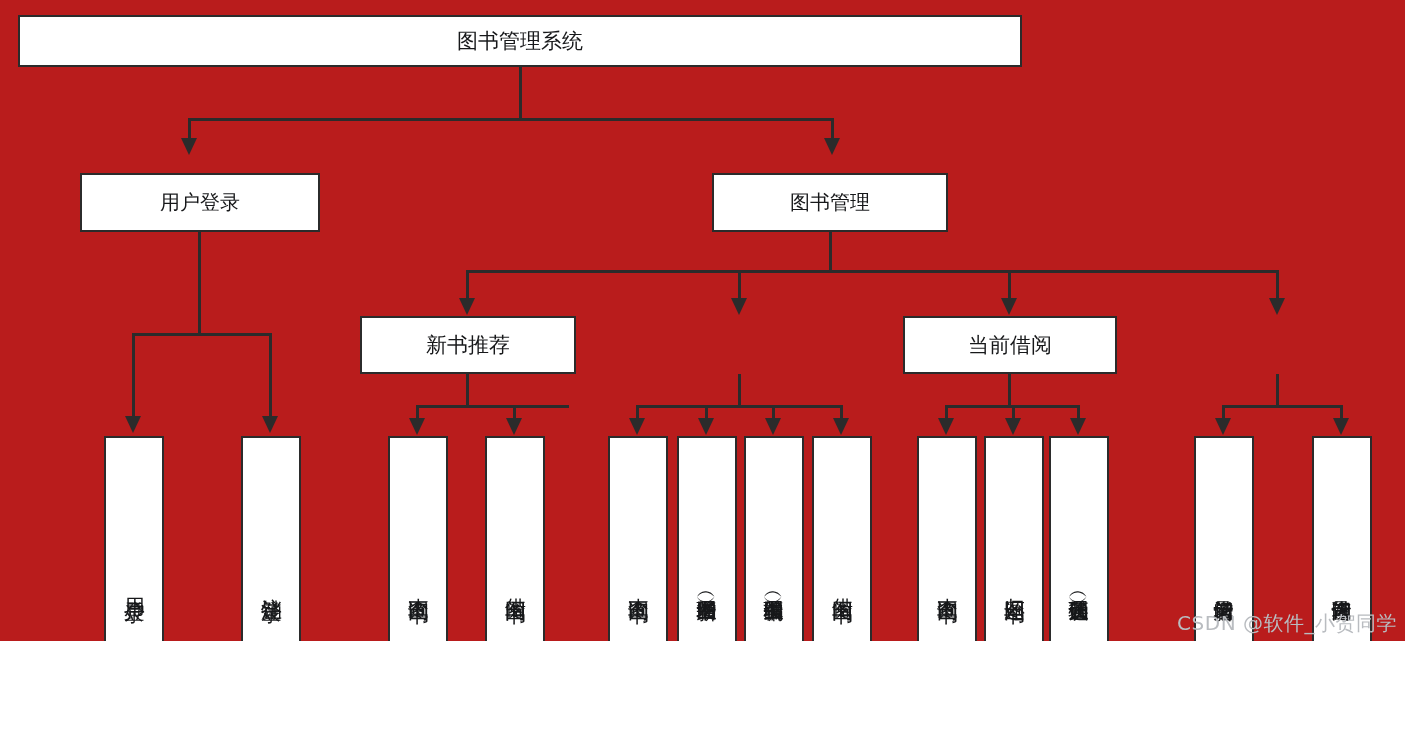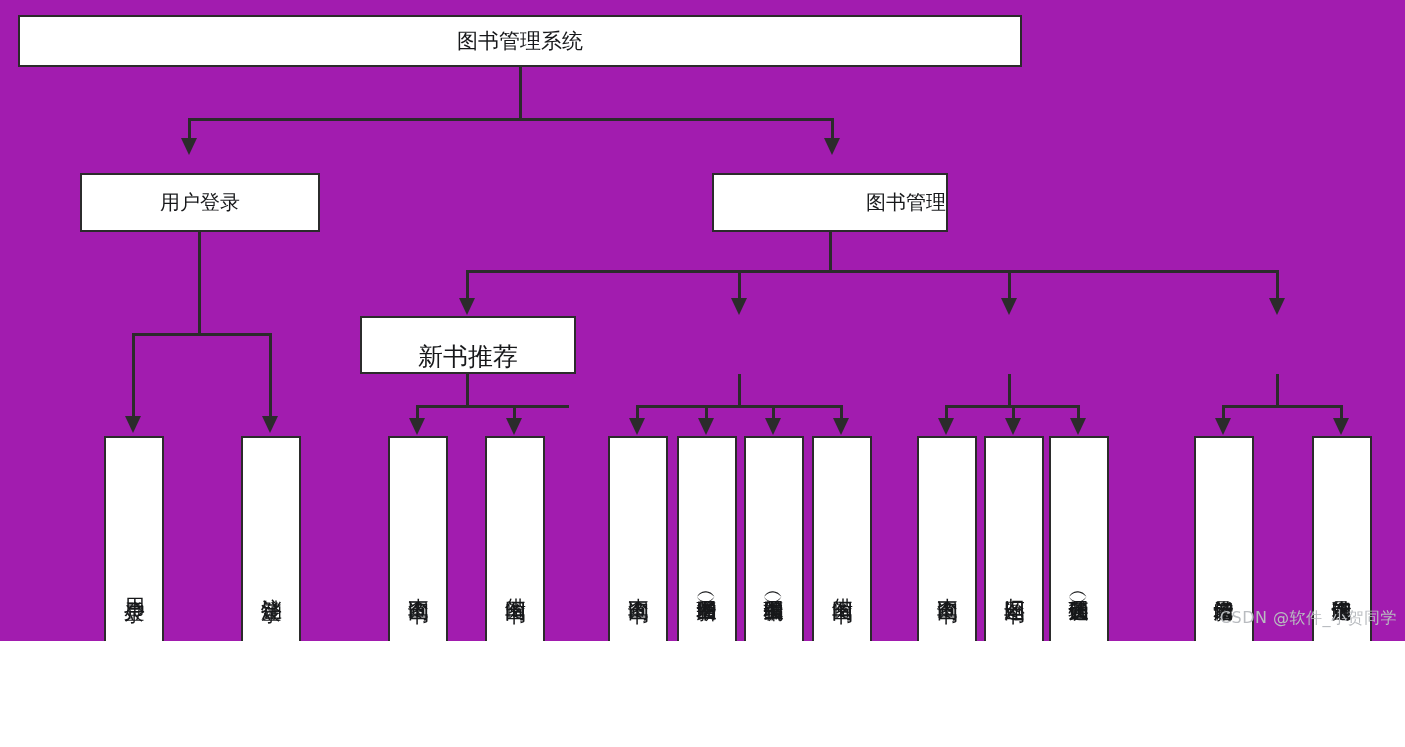--- a/index.html
+++ b/index.html
@@ -5,21 +5,21 @@
 <style>
   html,body{margin:0;padding:0;background:#ffffff;}
   body{
     font-family:"DejaVu Sans","Liberation Sans",sans-serif;
     color:#1b1b1b;
   }
   #canvas{
     position:relative;
     width:1405px;
     height:641px;
-    background:#a21caf;
+    background:#b91c1c;
     overflow:hidden;
   }
   
   .node{
     position:absolute;
     box-sizing:border-box;
     border:2px solid #2b2b2b;
     background:#ffffff;
     display:flex;
     align-items:center;
@@ -34,23 +34,23 @@
     white-space:nowrap;
   }
   
   .root{
     left:18px; top:15px; width:1004px; height:52px;
     font-size:21px;
   }
   
   .lvl1{ height:59px; font-size:20px; }
   .n-userlogin{ left:80px;  top:173px; width:240px; }
-  .n-bookmgr  { left:712px; top:173px; width:236px;justify-content:flex-end; }
-  
-  .lvl2{ top:316px; height:58px; font-size:25px;align-items:flex-end; }
+  .n-bookmgr  { left:712px; top:173px; width:236px; }
+  
+  .lvl2{ top:316px; height:58px; font-size:21px; }
   .n-newbook  { left:360px;  width:216px; }
   .n-borrow   { left:632px;  width:216px; }
   .n-current  { left:903px;  width:214px; }
   .n-record   { left:1172px; width:214px; }
   
   .leaf{
     top:436px; height:298px; width:60px;
     font-size:21px;
     align-items:center;
     justify-content:center;
@@ -72,22 +72,22 @@
     position:absolute;
     width:0;height:0;
     border-left:8px solid transparent;
     border-right:8px solid transparent;
     border-top:17px solid #2b2b2b;
     z-index:2;
   }
   
   .watermark{
     position:absolute;
-    right:8px; bottom:12px;
-    font-size:16px;
+    right:8px; bottom:4px;
+    font-size:20px;
     color:#b9bcc0;
     letter-spacing:.5px;
     z-index:5;
     white-space:nowrap;
   }
 </style>
 </head>
 <body>
 
 <div id="canvas">
@@ -124,20 +124,23 @@
   <div class="ln v" style="left:1008px; top:270px; height:30px;"></div>
   <div class="ln v" style="left:1276px; top:270px; height:30px;"></div>
   <div class="arrow" style="left:459px; top:298px;"></div>
   <div class="arrow" style="left:731px; top:298px;"></div>
   <div class="arrow" style="left:1001px; top:298px;"></div>
   <div class="arrow" style="left:1269px; top:298px;"></div>
 
   <div class="node lvl2 n-newbook">
     <span class="lbl">新书推荐</span>
   </div>
+  <div class="node lvl2 n-current">
+    <span class="lbl">当前借阅</span>
+  </div>
 
   <div class="ln v" style="left:466px; top:374px; height:34px;"></div>
   <div class="ln h" style="left:416px; top:405px; width:153px;"></div>
   <div class="ln v" style="left:416px; top:405px; height:15px;"></div>
   <div class="ln v" style="left:513px; top:405px; height:15px;"></div>
   <div class="arrow" style="left:409px; top:418px;"></div>
   <div class="arrow" style="left:506px; top:418px;"></div>
 
   <div class="ln v" style="left:738px; top:374px; height:34px;"></div>
   <div class="ln h" style="left:636px; top:405px; width:207px;"></div>

